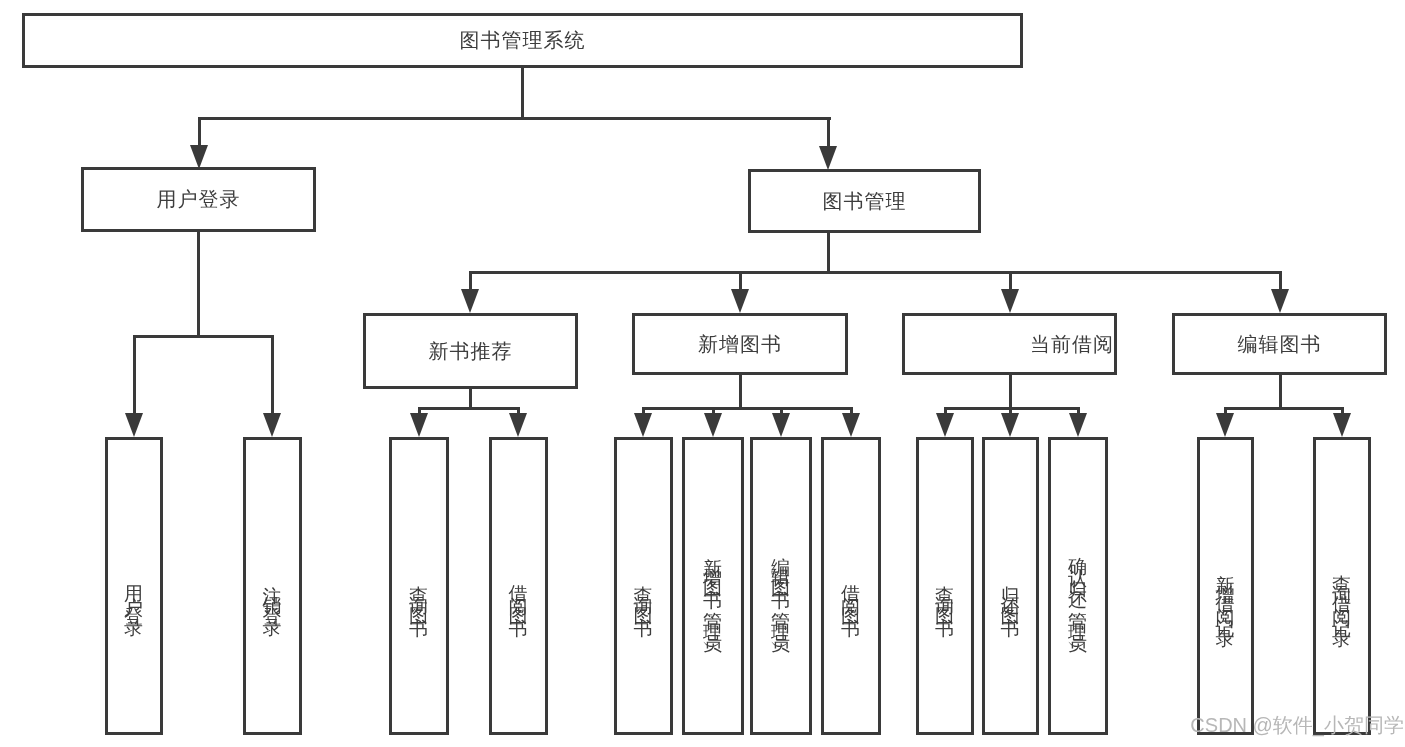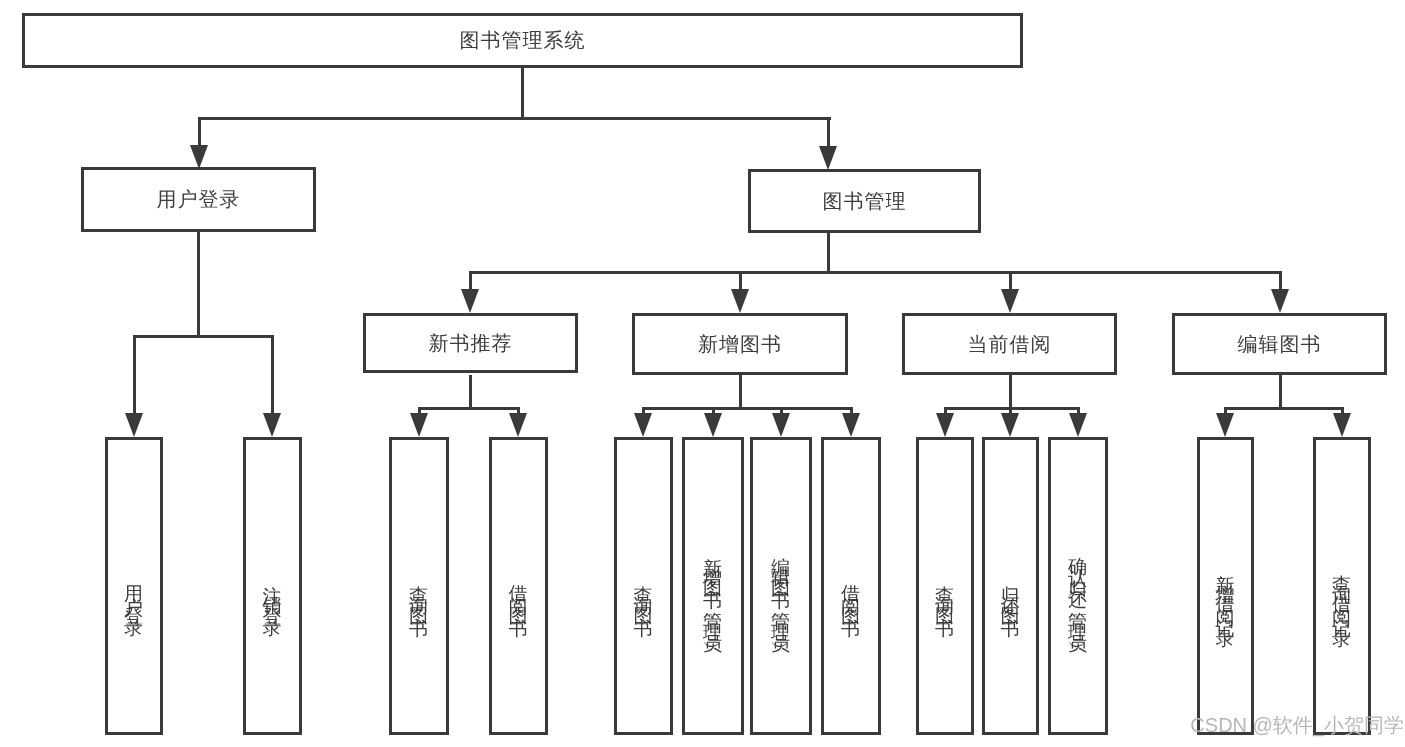--- a/index.html
+++ b/index.html
@@ -125,27 +125,27 @@
     <span>图书管理系统</span>
   </div>
 
   <div class="box hbox" style="left:81px;top:167px;width:235px;height:65px;">
     <span>用户登录</span>
   </div>
   <div class="box hbox" style="left:712px;top:169px;width:233px;height:64px;margin-left:36px;">
     <span>图书管理</span>
   </div>
 
-  <div class="box hbox" style="left:363px;top:313px;width:215px;height:60px;font-family:Liberation Mono, monospace;">
+  <div class="box hbox" style="left:363px;top:313px;width:215px;height:76px;font-family:Liberation Mono, monospace;">
     <span>新书推荐</span>
   </div>
   <div class="box hbox" style="left:632px;top:313px;width:216px;height:62px;">
     <span>新增图书</span>
   </div>
-  <div class="box hbox" style="left:902px;top:313px;width:215px;height:62px;">
+  <div class="box hbox" style="left:902px;top:313px;width:215px;height:62px;justify-content:flex-end;">
     <span>当前借阅</span>
   </div>
   <div class="box hbox" style="left:1172px;top:313px;width:215px;height:62px;">
     <span>编辑图书</span>
   </div>
 
   <div class="box vbox" style="left:105px;top:437px;width:58px;height:298px;">
     <span class="vtext">用户登录</span>
   </div>
   <div class="box vbox" style="left:243px;top:437px;width:59px;height:298px;">

